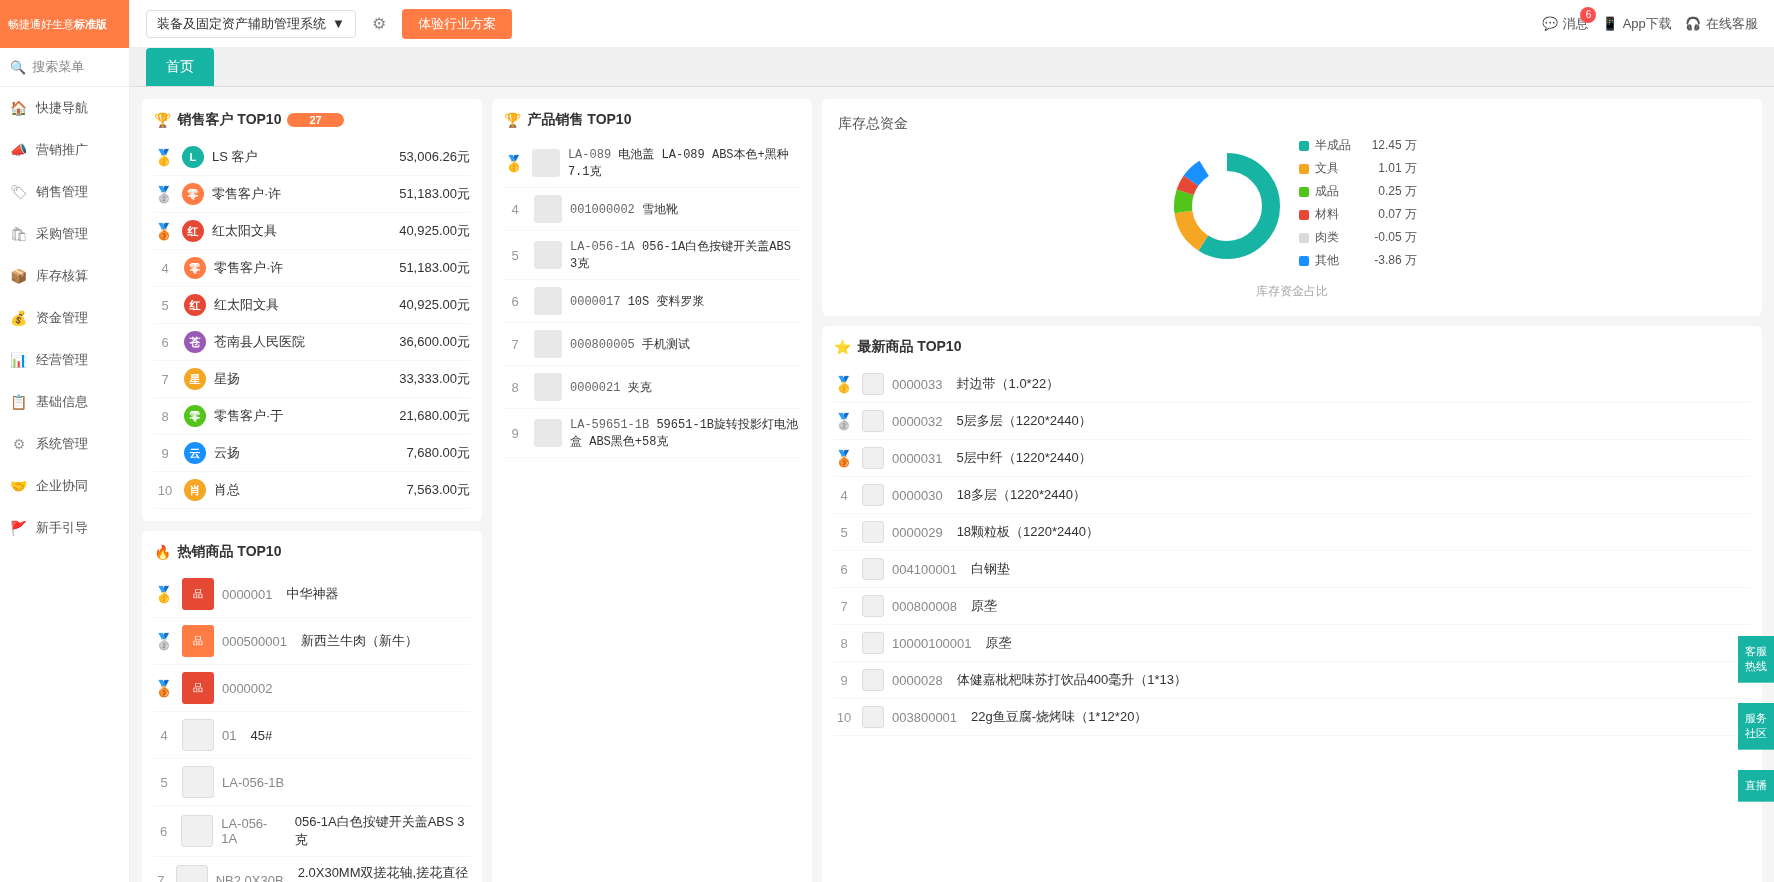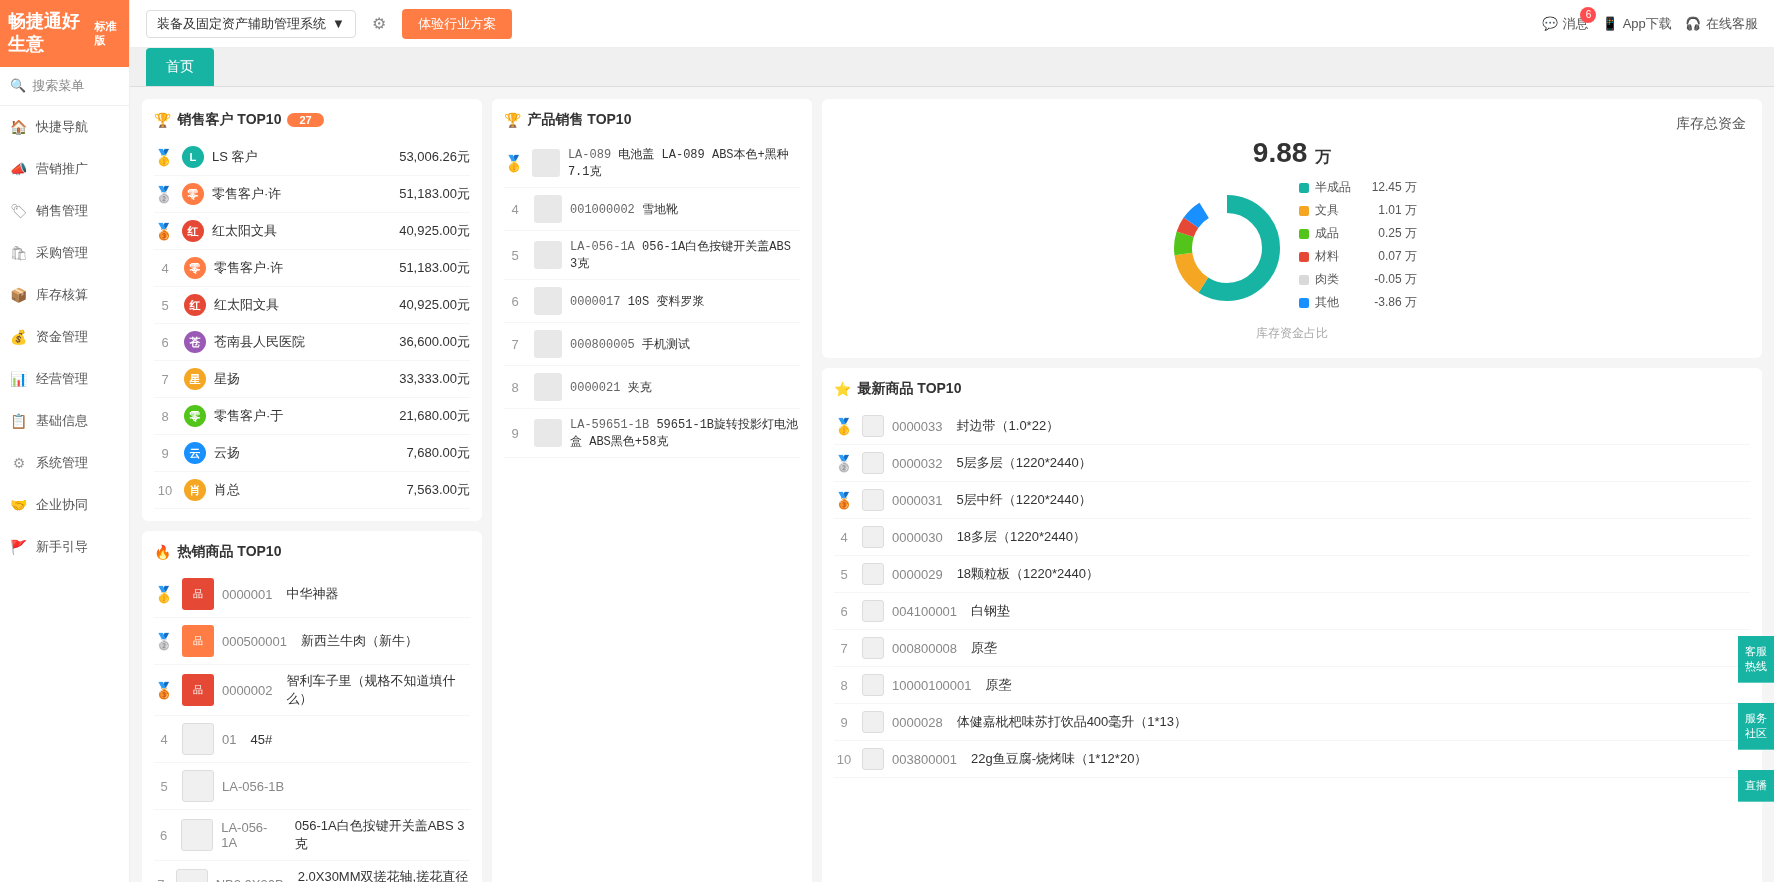--- a/index.html
+++ b/index.html
@@ -22,42 +22,42 @@
     .top-bar-right { margin-left: auto; display: flex; align-items: center; gap: 14px; font-size: 13px; color: #555; }
 
     
     .nav-tabs { display: flex; background: #f0f0f0; padding: 0 16px; border-bottom: 1px solid #ddd; }
     .nav-tab { padding: 10px 20px; font-size: 14px; cursor: pointer; color: #555; }
     .nav-tab.active { background: #17b3a3; color: #fff; border-radius: 4px 4px 0 0; }
 
     
     .card { background: #fff; border-radius: 6px; padding: 12px; }
     .card-title { font-size: 14px; font-weight: bold; color: #333; margin-bottom: 10px; display: flex; align-items: center; gap: 6px; }
-    .card-title .badge-num { background: #ff7d45; color: #fff; font-size: 11px; padding: 1px 12px; border-radius: 10px; }
+    .card-title .badge-num { background: #ff7d45; color: #fff; font-size: 11px; padding: 1px 22px; border-radius: 10px; }
 
     
     .rank-list { list-style: none; }
     .rank-item { display: flex; align-items: center; padding: 7px 0; border-bottom: 1px solid #f5f5f5; gap: 8px; }
     .rank-num { width: 22px; text-align: center; font-size: 13px; color: #999; }
     .rank-badge { width: 22px; height: 22px; border-radius: 50%; display: flex; align-items: center; justify-content: center; color: #fff; font-size: 11px; font-weight: bold; flex-shrink: 0; }
     .rank-medal { font-size: 16px; }
     .rank-name { flex: 1; font-size: 13px; color: #333; }
     .rank-value { font-size: 13px; color: #333; font-weight: 500; }
 
     
     .product-rank-list { list-style: none; }
     .product-rank-item { display: flex; align-items: center; padding: 7px 0; border-bottom: 1px solid #f5f5f5; gap: 8px; }
     .product-img { width: 28px; height: 28px; background: #e8e8e8; border-radius: 3px; display: flex; align-items: center; justify-content: center; color: #aaa; font-size: 11px; flex-shrink: 0; }
     .product-info { flex: 1; font-size: 12px; color: #333; font-family: Liberation Mono, monospace; }
     .product-code { color: #666; }
     .product-name { color: #333; }
 
     
     .inventory-card { background: #fff; border-radius: 6px; padding: 16px; }
-    .inventory-total-label { text-align: right; font-size: 14px; color: #555; margin-bottom: 4px; }
+    .inventory-total-label { text-align: left; font-size: 14px; color: #555; margin-bottom: 4px; }
     .inventory-total-value { text-align: center; font-size: 28px; font-weight: bold; color: #333; margin-bottom: 10px; }
     .inventory-total-value .unit { font-size: 16px; }
 
     
     .donut-area { display: flex; align-items: center; gap: 12px; justify-content: center; }
     .legend { list-style: none; }
     .legend-item { display: flex; align-items: center; gap: 6px; margin-bottom: 6px; font-size: 12px; color: #555; }
     .legend-dot { width: 10px; height: 10px; border-radius: 2px; flex-shrink: 0; }
     .legend-value { margin-left: auto; min-width: 60px; text-align: right; }
 
@@ -93,21 +93,21 @@
 
     
     .notif-wrapper { position: relative; display: inline-flex; align-items: center; }
     .notif-badge { position: absolute; top: -8px; right: -8px; background: #ff4d4f; color: #fff; border-radius: 50%; width: 16px; height: 16px; font-size: 10px; display: flex; align-items: center; justify-content: center; }
   </style>
 </head>
 <body>
 
 <div class="sidebar">
   <div class="sidebar-logo">
-    <span style="font-size:18px;font-weight:bold;">畅捷通好生意</span>
+    <span style="font-size:11px;font-weight:normal;">畅捷通好生意</span>
     <br>
     <span style="font-size:11px;">标准版</span>
   </div>
   <div class="search-bar">
     <span>🔍</span>
     <span>搜索菜单</span>
   </div>
   <div class="sidebar-menu-item">
     <span class="menu-icon">🏠</span>
     <span class="menu-label">快捷导航</span>
@@ -279,21 +279,20 @@
               </div>
             <span class="hot-product-code">000500001</span>
             <span class="hot-product-name">新西兰牛肉（新牛）</span>
           </li>
           <li class="hot-product-item">
             <span class="hot-rank-medal medal-3">🥉</span>
             <div class="hot-product-img" style="background:#e54935;">
                 <span style="color:#fff;font-size:10px;">品</span>
               </div>
             <span class="hot-product-code">0000002</span>
-            <span class="hot-product-name">智利车子里（规格不知道填什么）</span>
           </li>
           <li class="hot-product-item">
             <span class="hot-rank-num">4</span>
             <div class="hot-product-img-placeholder"></div>
             <span class="hot-product-code">01</span>
             <span class="hot-product-name">45#</span>
           </li>
           <li class="hot-product-item">
             <span class="hot-rank-num">5</span>
             <div class="hot-product-img-placeholder"></div>
@@ -381,24 +380,20 @@
           </li>
         </ul>
       </div>
     </div>
 
     <div style="flex:1; display:flex; flex-direction:column; gap:10px; min-width:0;">
 
       <div class="inventory-card">
         <div class="inventory-total-label">
           <span>库存总资金</span>
-        </div>
-        <div class="inventory-total-value">
-          <span>9.88</span>
-          <span class="unit">万</span>
         </div>
         <div class="donut-area">
           <svg width="120" height="120" viewBox="0 0 120 120">
 
             <circle cx="60" cy="60" r="44" fill="none" stroke="#17b3a3" stroke-width="18" stroke-dasharray="163 251" stroke-dashoffset="0" transform="rotate(-90 60 60)"></circle>
             <circle cx="60" cy="60" r="44" fill="none" stroke="#f5a623" stroke-width="18" stroke-dasharray="38 251" stroke-dashoffset="-163" transform="rotate(-90 60 60)"></circle>
             <circle cx="60" cy="60" r="44" fill="none" stroke="#52c41a" stroke-width="18" stroke-dasharray="20 251" stroke-dashoffset="-201" transform="rotate(-90 60 60)"></circle>
             <circle cx="60" cy="60" r="44" fill="none" stroke="#e54935" stroke-width="18" stroke-dasharray="13 251" stroke-dashoffset="-221" transform="rotate(-90 60 60)"></circle>
             <circle cx="60" cy="60" r="44" fill="none" stroke="#1890ff" stroke-width="18" stroke-dasharray="18 251" stroke-dashoffset="-234" transform="rotate(-90 60 60)"></circle>
             <circle cx="60" cy="60" r="30" fill="#fff"></circle>

